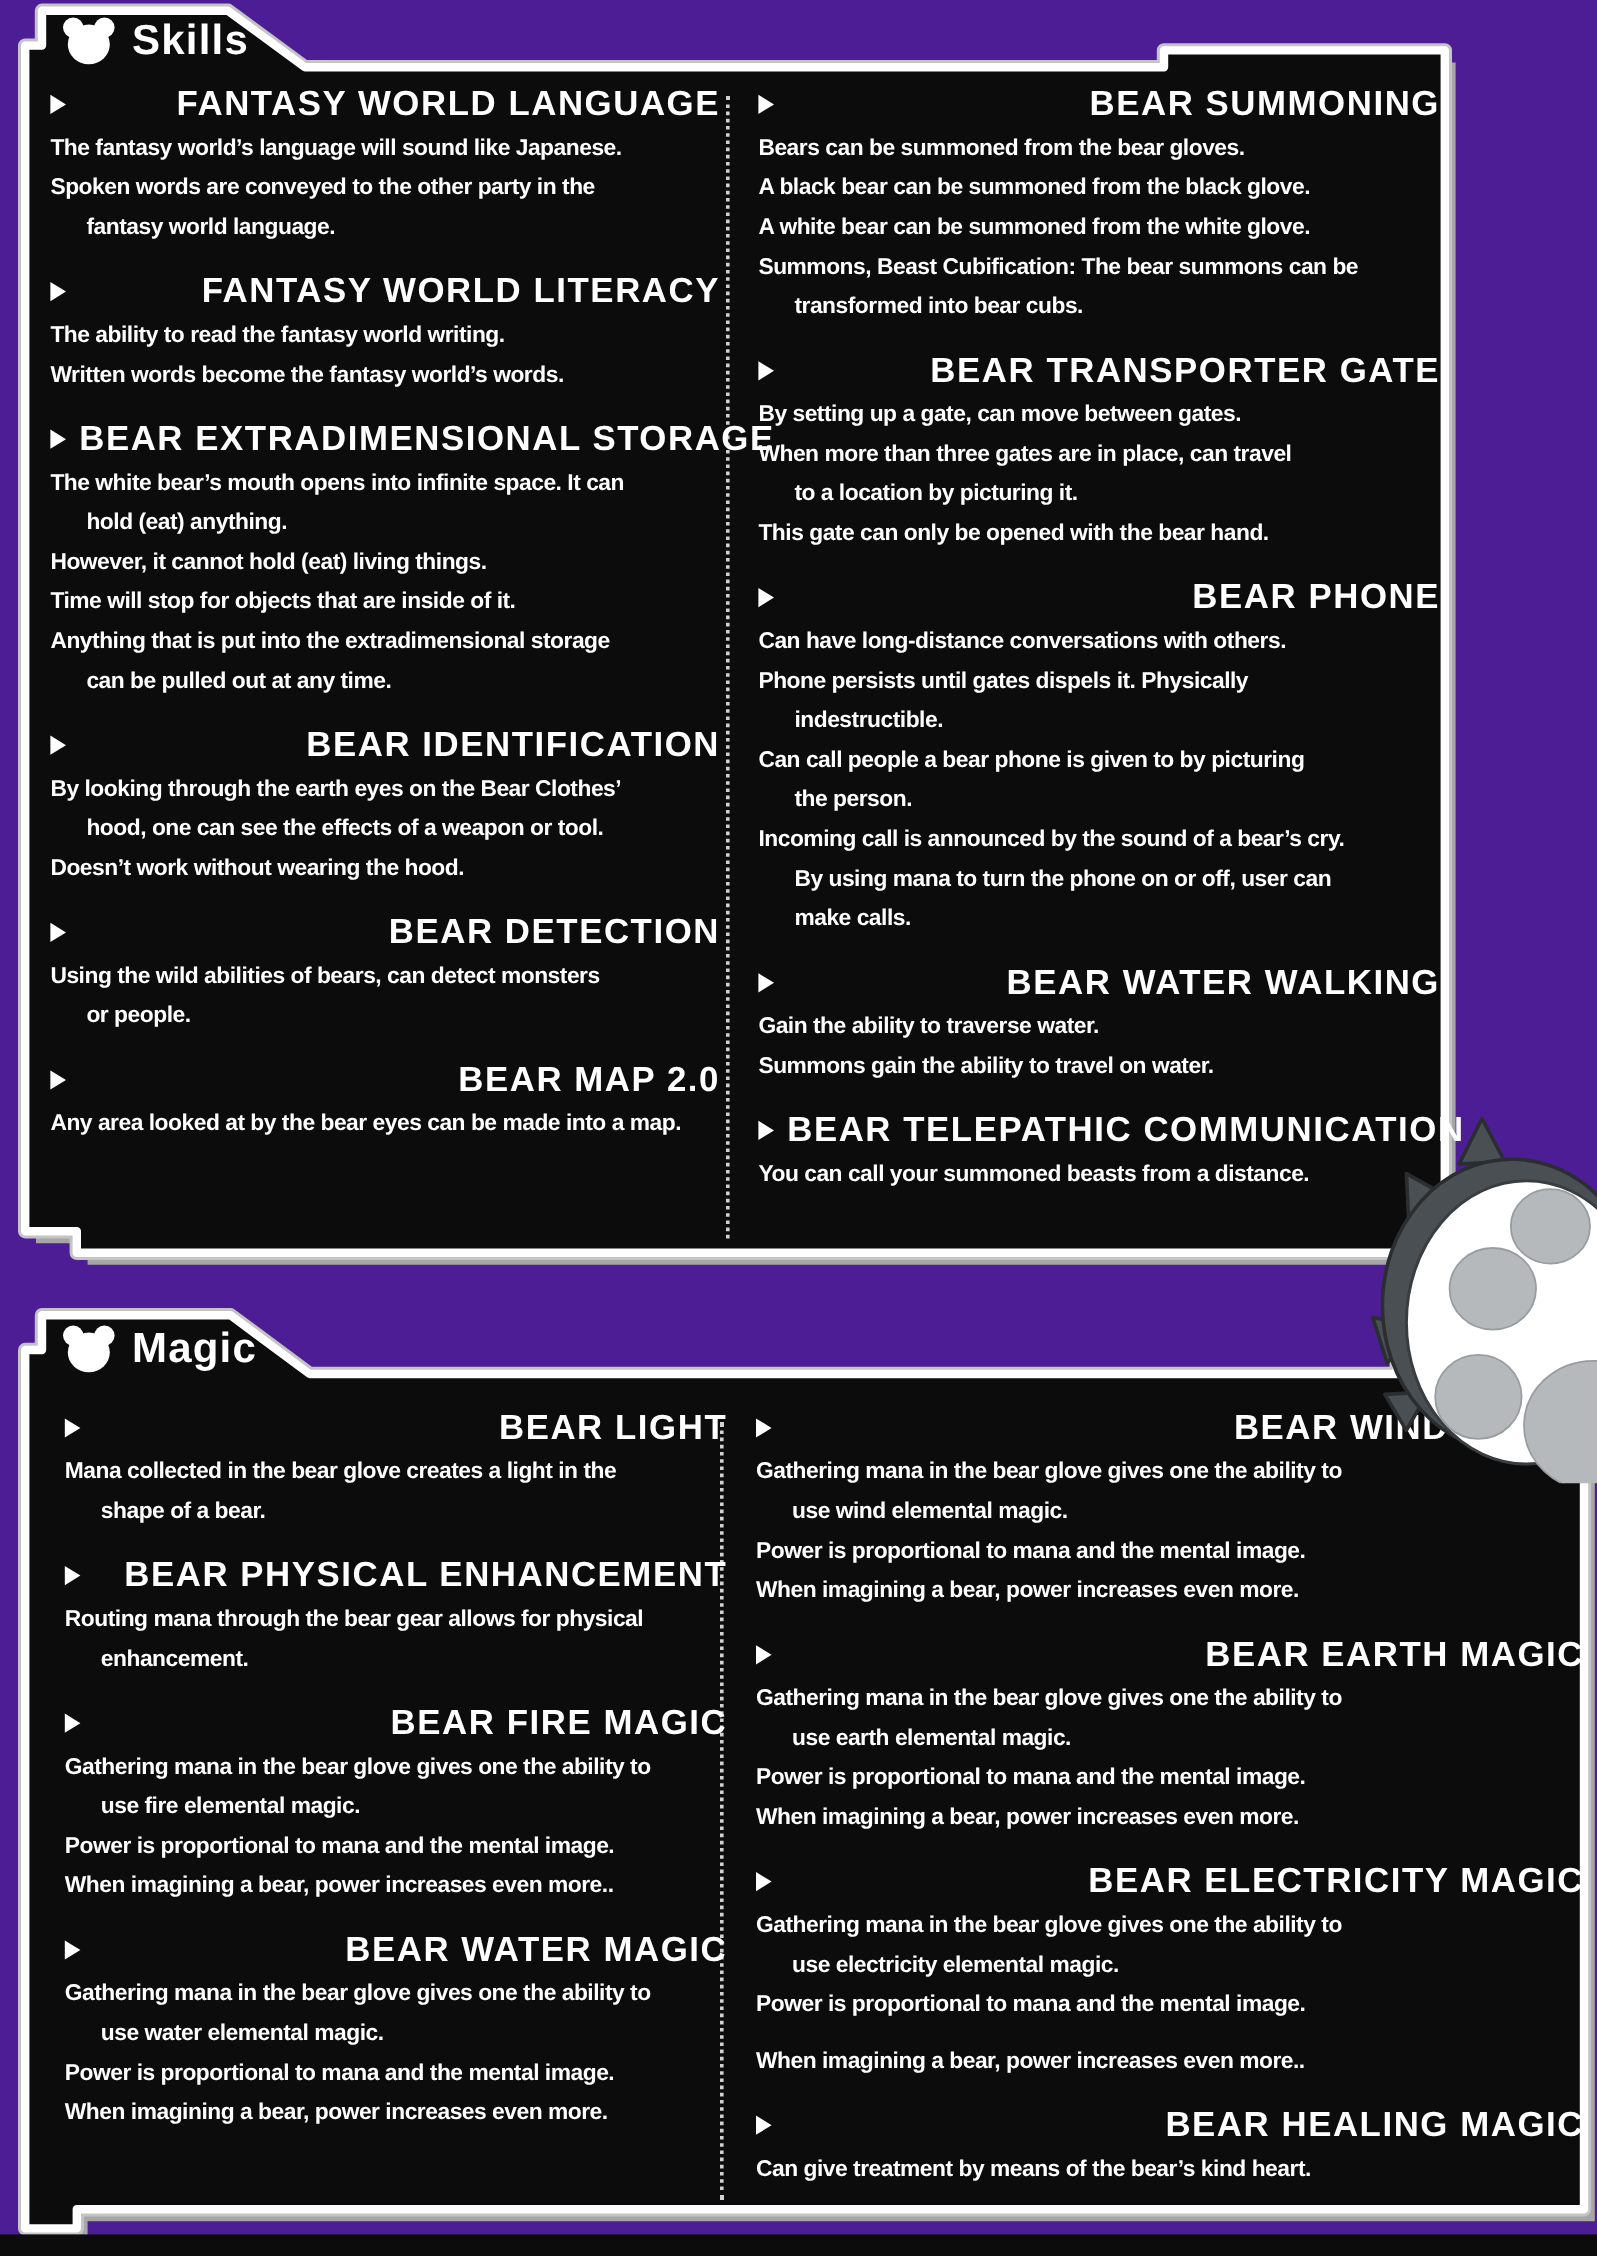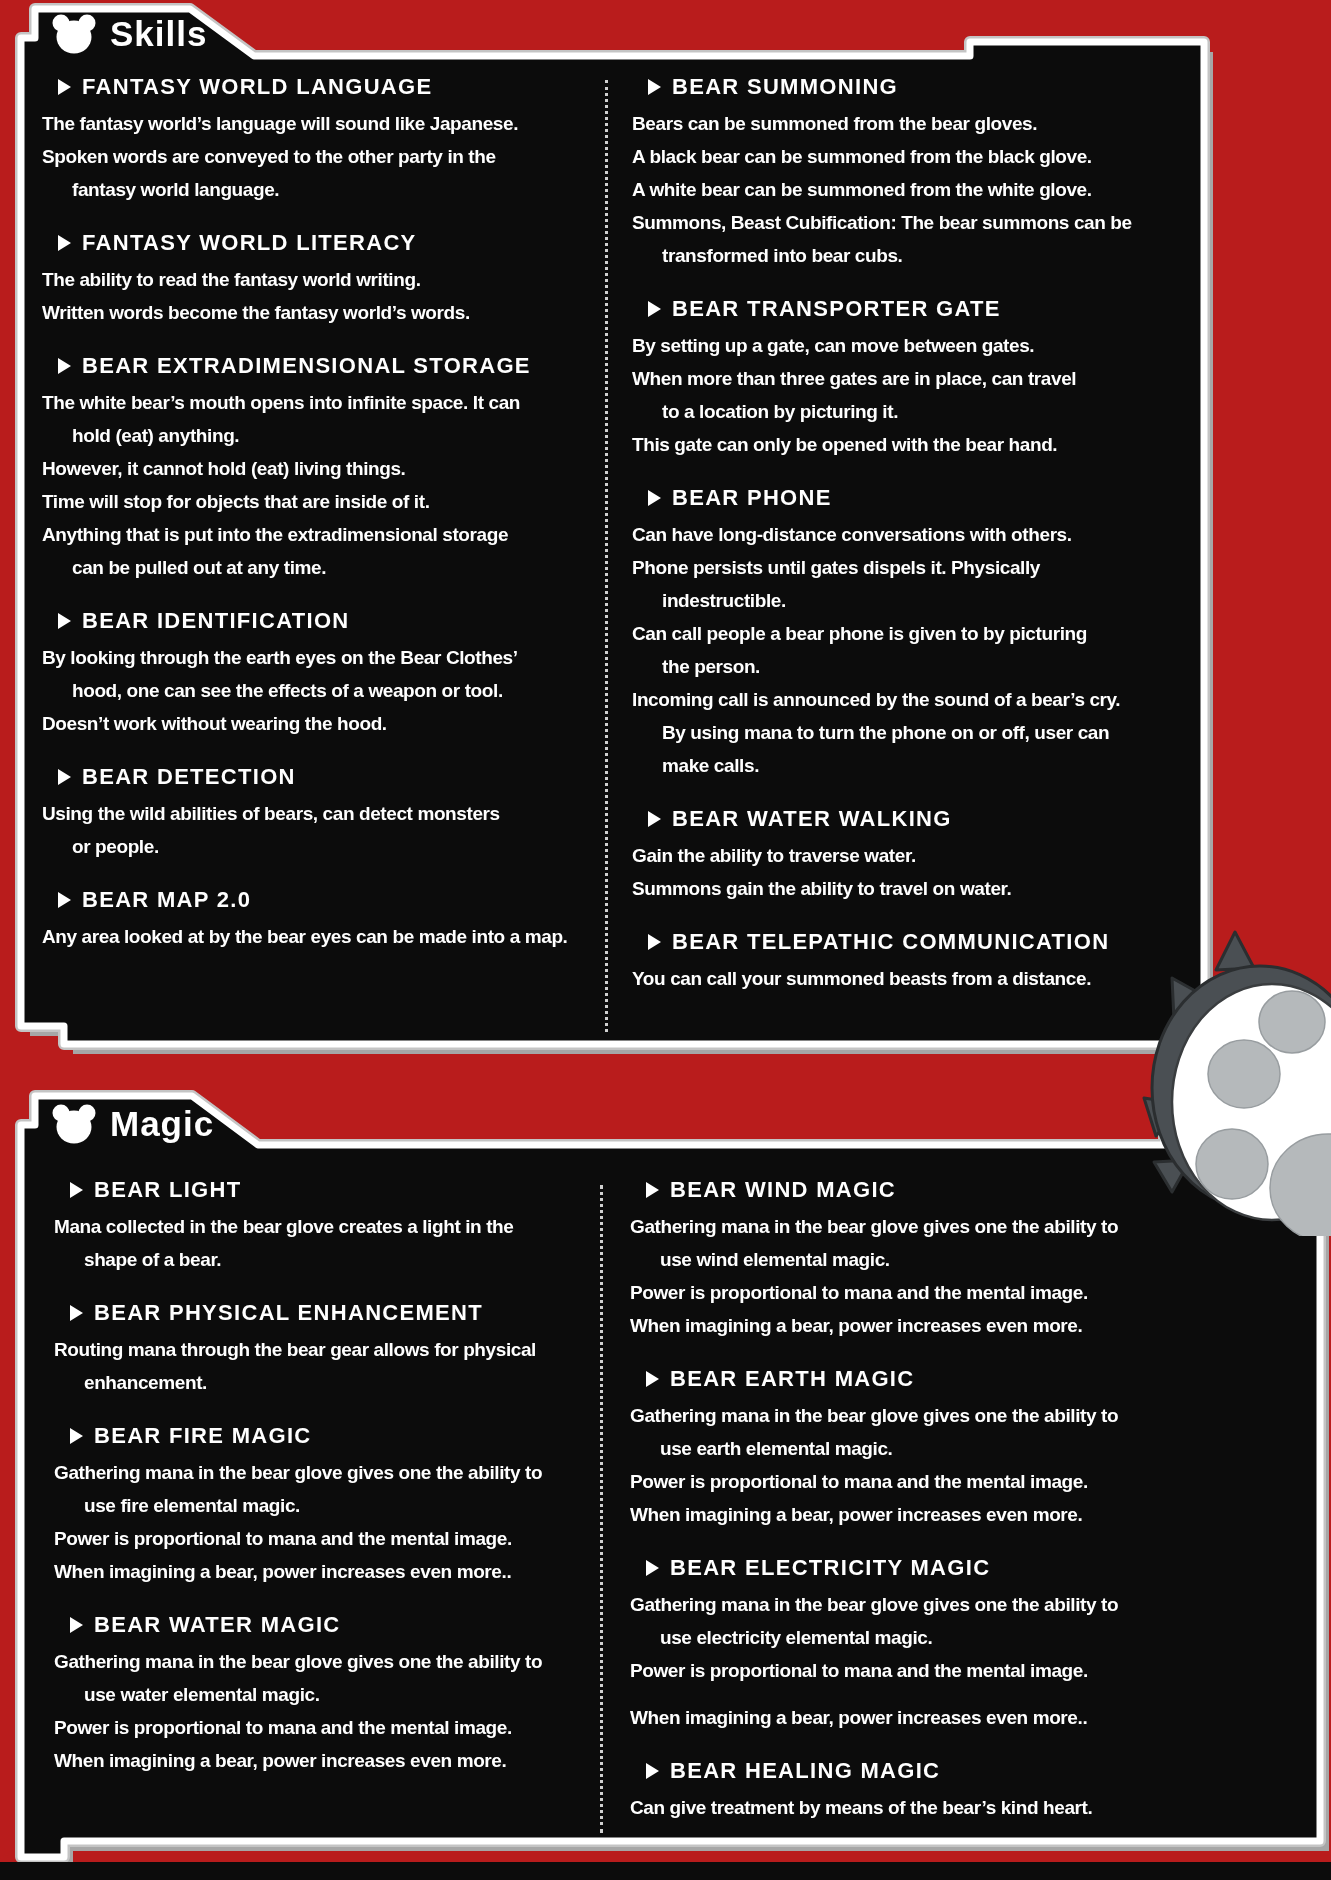--- a/index.html
+++ b/index.html
@@ -1,27 +1,27 @@
 <!DOCTYPE html>
 <html><head>
 <meta charset="utf-8">
 <style>
   html,body{margin:0;padding:0;background:#ffffff;}
-  #page{position:relative;width:1331px;height:1880px;background:#b91c1c;overflow:hidden;
+  #page{position:relative;width:1331px;height:1880px;background:#4c1d95;overflow:hidden;
         font-family:"Liberation Sans",sans-serif;}
   .panel{position:absolute;}
   .frame{position:absolute;left:0;top:0;overflow:visible;}
   .tabrow{position:absolute;display:flex;align-items:center;gap:12px;z-index:3;}
   .tab-title{font-weight:bold;font-size:35px;color:#ffffff;letter-spacing:1px;}
   .divider{position:absolute;width:0;border-left:3px dotted #dcdcdc;opacity:.95;z-index:2;}
   .col{position:absolute;z-index:2;color:#ffffff;font-weight:bold;font-size:19px;
        letter-spacing:-0.4px;}
   .skill{margin:0;}
-  .head{display:flex;align-items:center;gap:11px;margin:22px 0 5px 16px;font-size:22px;
-        letter-spacing:1.3px;line-height:30px;white-space:nowrap;}
+  .head{display:flex;align-items:center;gap:11px;margin:22px 0 5px 0;font-size:29px;
+        letter-spacing:1.3px;line-height:30px;white-space:nowrap;justify-content:space-between;}
   .skill:first-child .head{margin-top:0;}
   .tri{width:0;height:0;border-style:solid;border-width:8px 0 8px 13px;
        border-color:transparent transparent transparent #ffffff;flex:0 0 auto;}
   .line{line-height:33px;white-space:nowrap;}
   .cont{padding-left:30px;}
   .gap{margin-top:14px;}
   .bottom-strip{position:absolute;left:0;top:1862px;width:1331px;height:18px;background:#0c0c0c;}
   .paw{position:absolute;z-index:5;overflow:hidden;}
 </style>
 </head>

